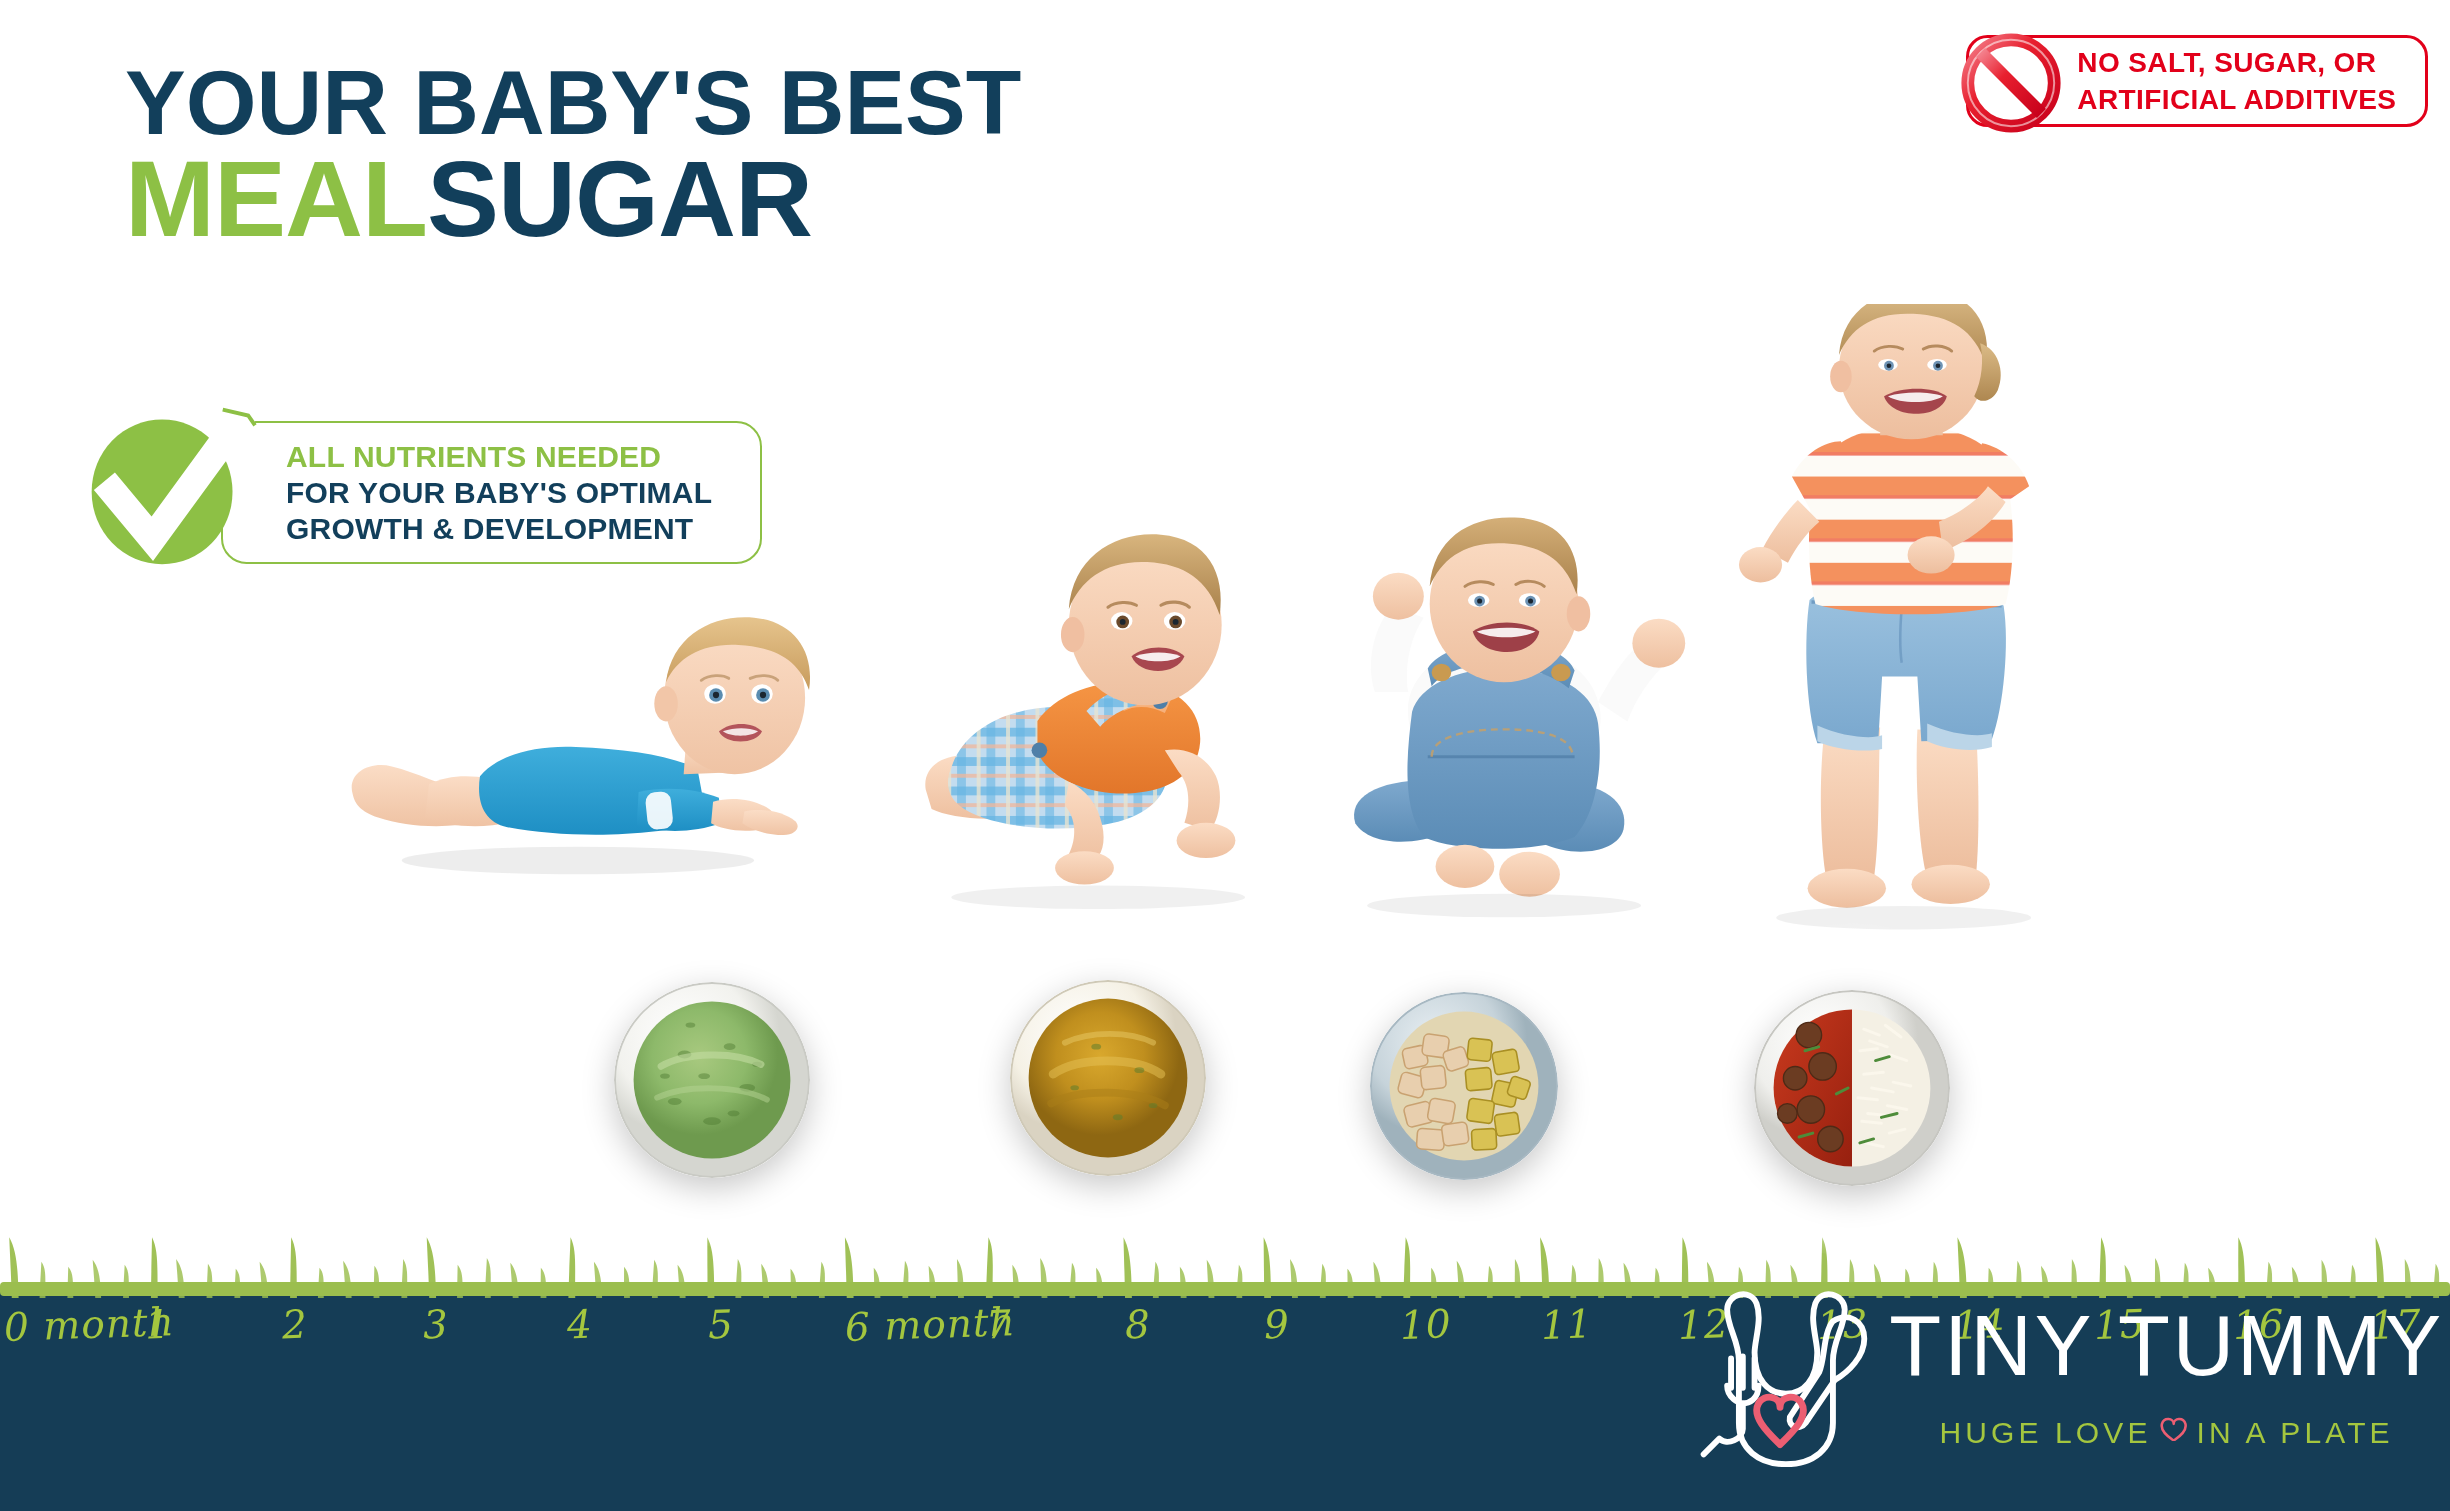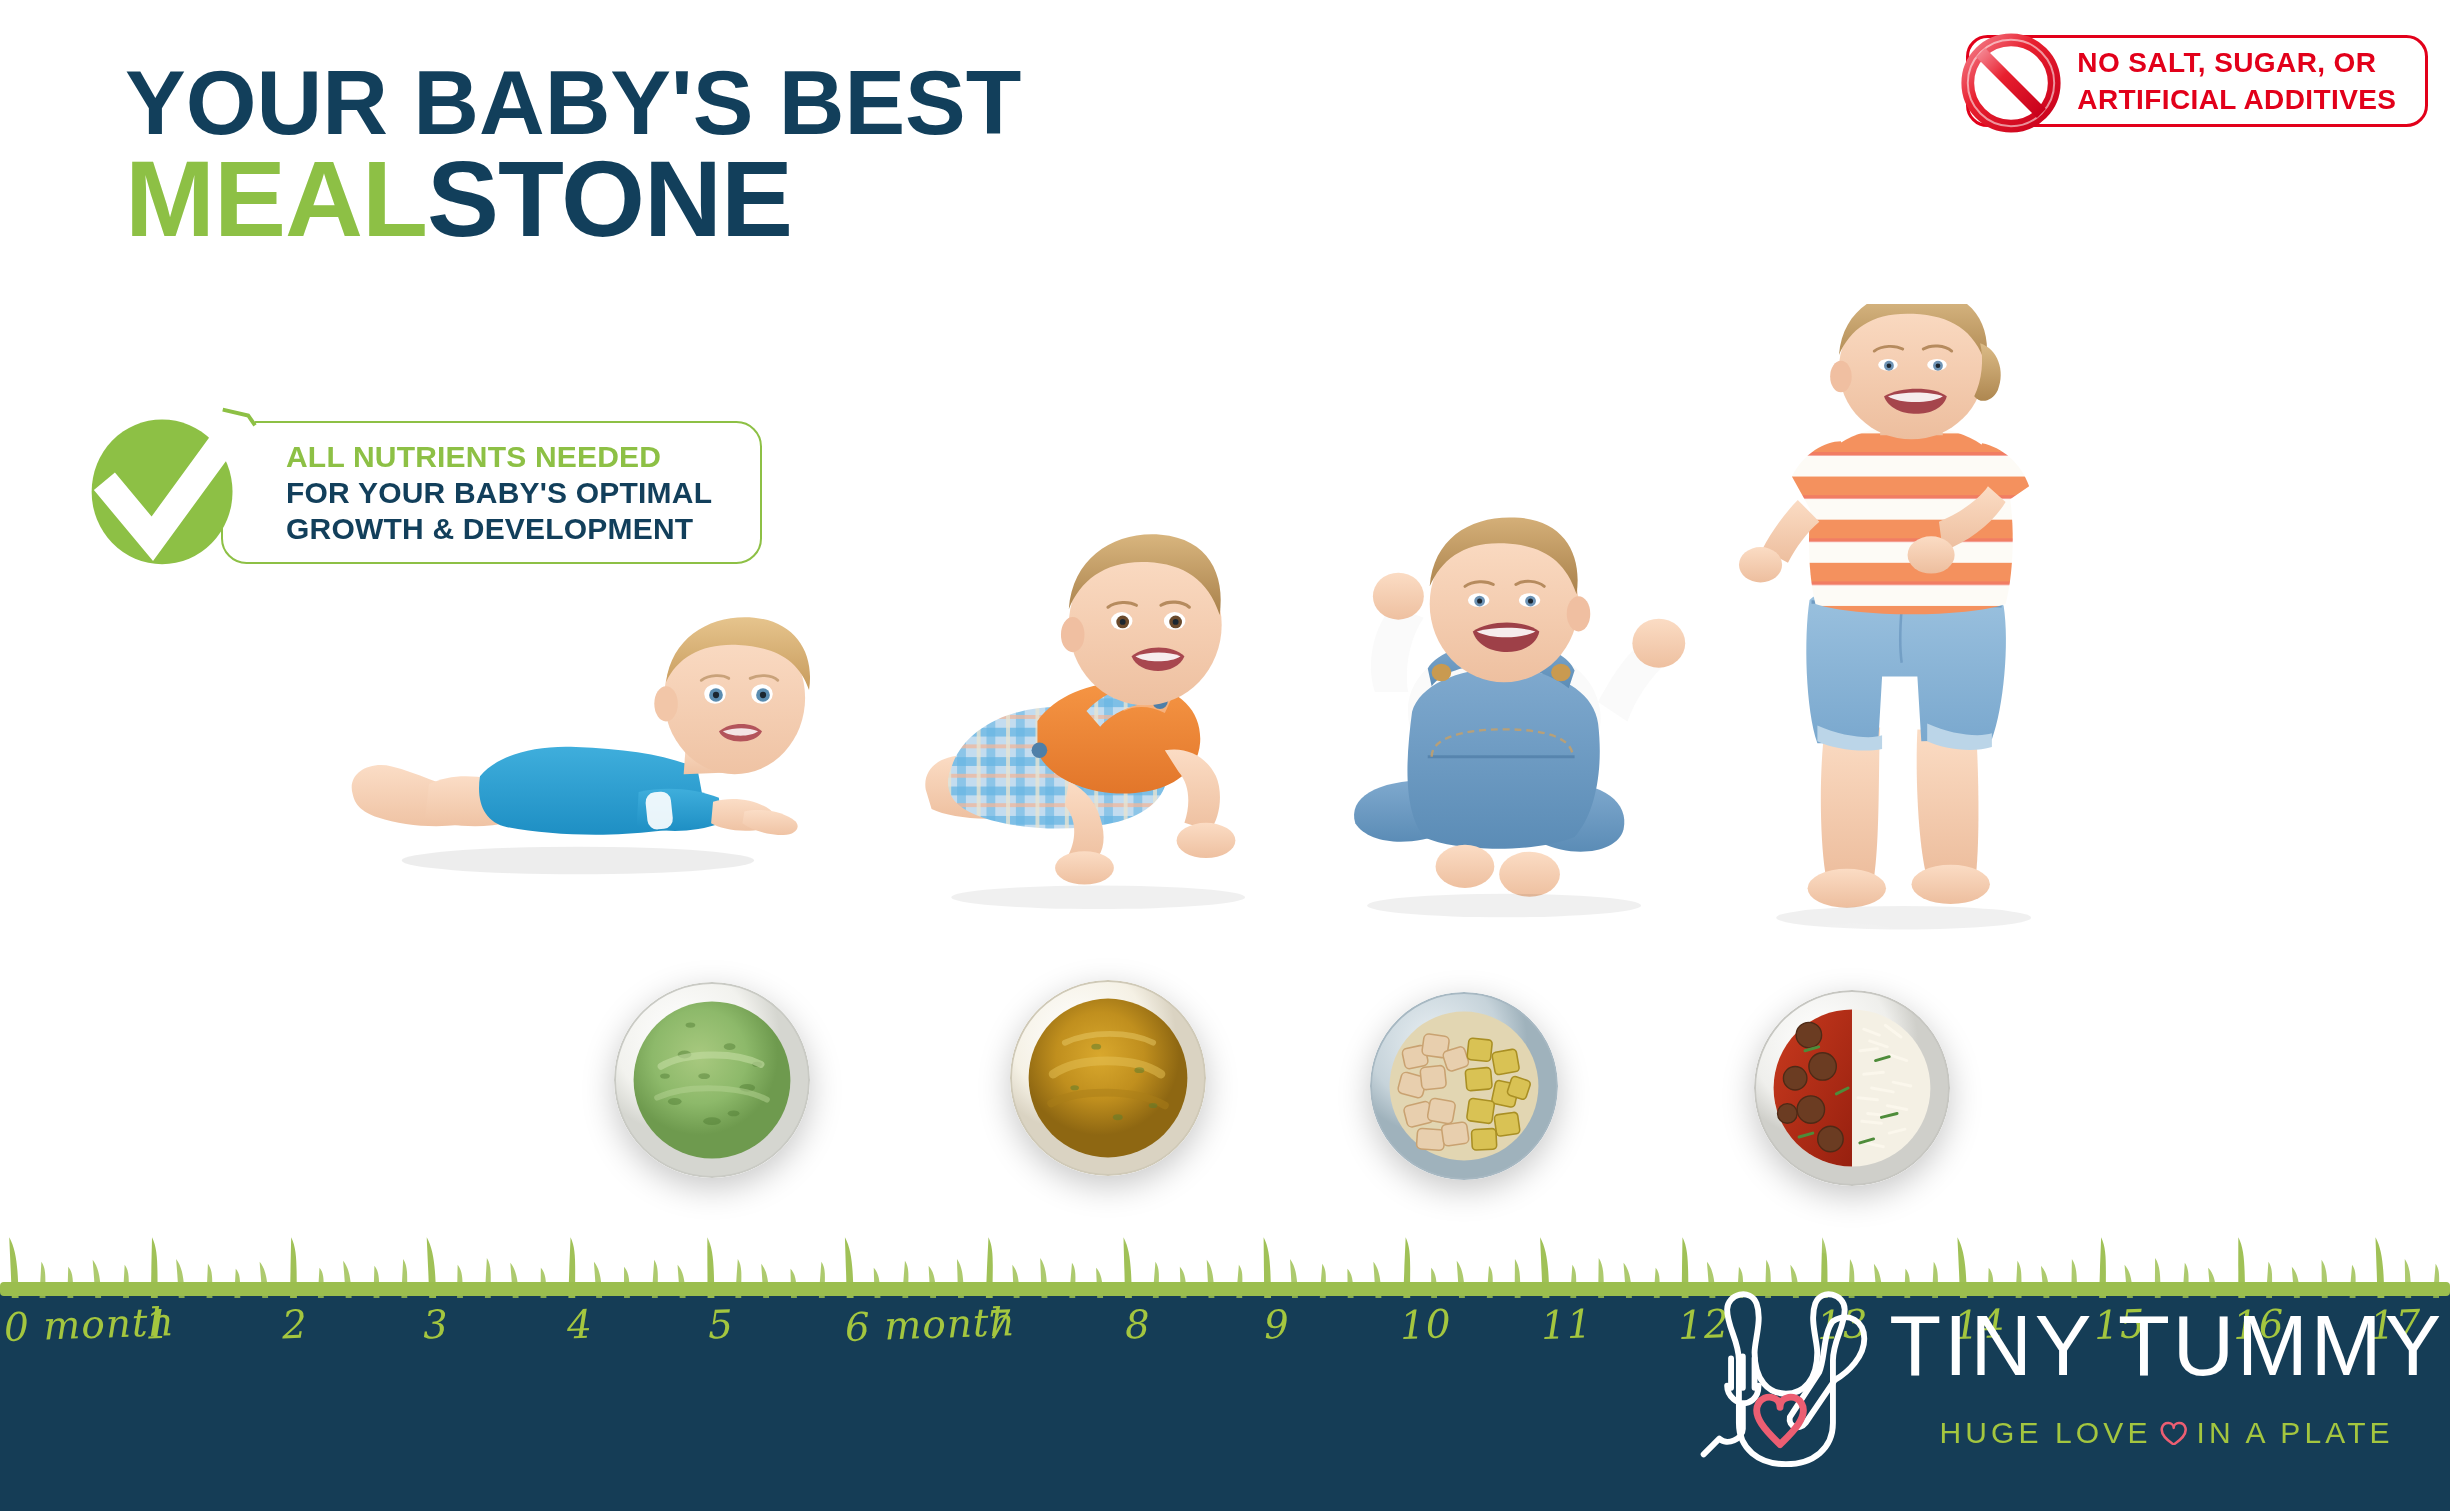--- a/index.html
+++ b/index.html
@@ -235,34 +235,33 @@
     white-space: nowrap;
   }
   .logo-tag {
     margin-top: 28px;
     color: #A4C63F;
     font-size: 30px;
     font-weight: 400;
     letter-spacing: 4.1px;
     white-space: nowrap;
     display: flex;
-    align-items: center;
     gap: 8.8px;
     justify-content: center;
   }
   .tag-heart { display: inline-block; width: 27.4px; height: 25.5px; }
 </style>
 </head>
 <body>
 
 <div class="poster">
 
   <div class="headline">
     <span class="line1">YOUR BABY'S BEST</span>
-    <span class="line2"><span class="meal">MEAL</span><span class="stone">STONE</span></span>
+    <span class="line2"><span class="meal">MEAL</span><span class="stone">SUGAR</span></span>
   </div>
 
   <div class="nosalt-badge">
     <div class="nosalt-pill">
       <svg class="nosalt-sign" viewBox="0 0 112 112">
         <defs>
           <linearGradient id="redg" x1="0" y1="0" x2="1" y2="1">
             <stop offset="0%" stop-color="#F4828E"></stop>
             <stop offset="38%" stop-color="#E8202F"></stop>
             <stop offset="100%" stop-color="#C8001B"></stop>

